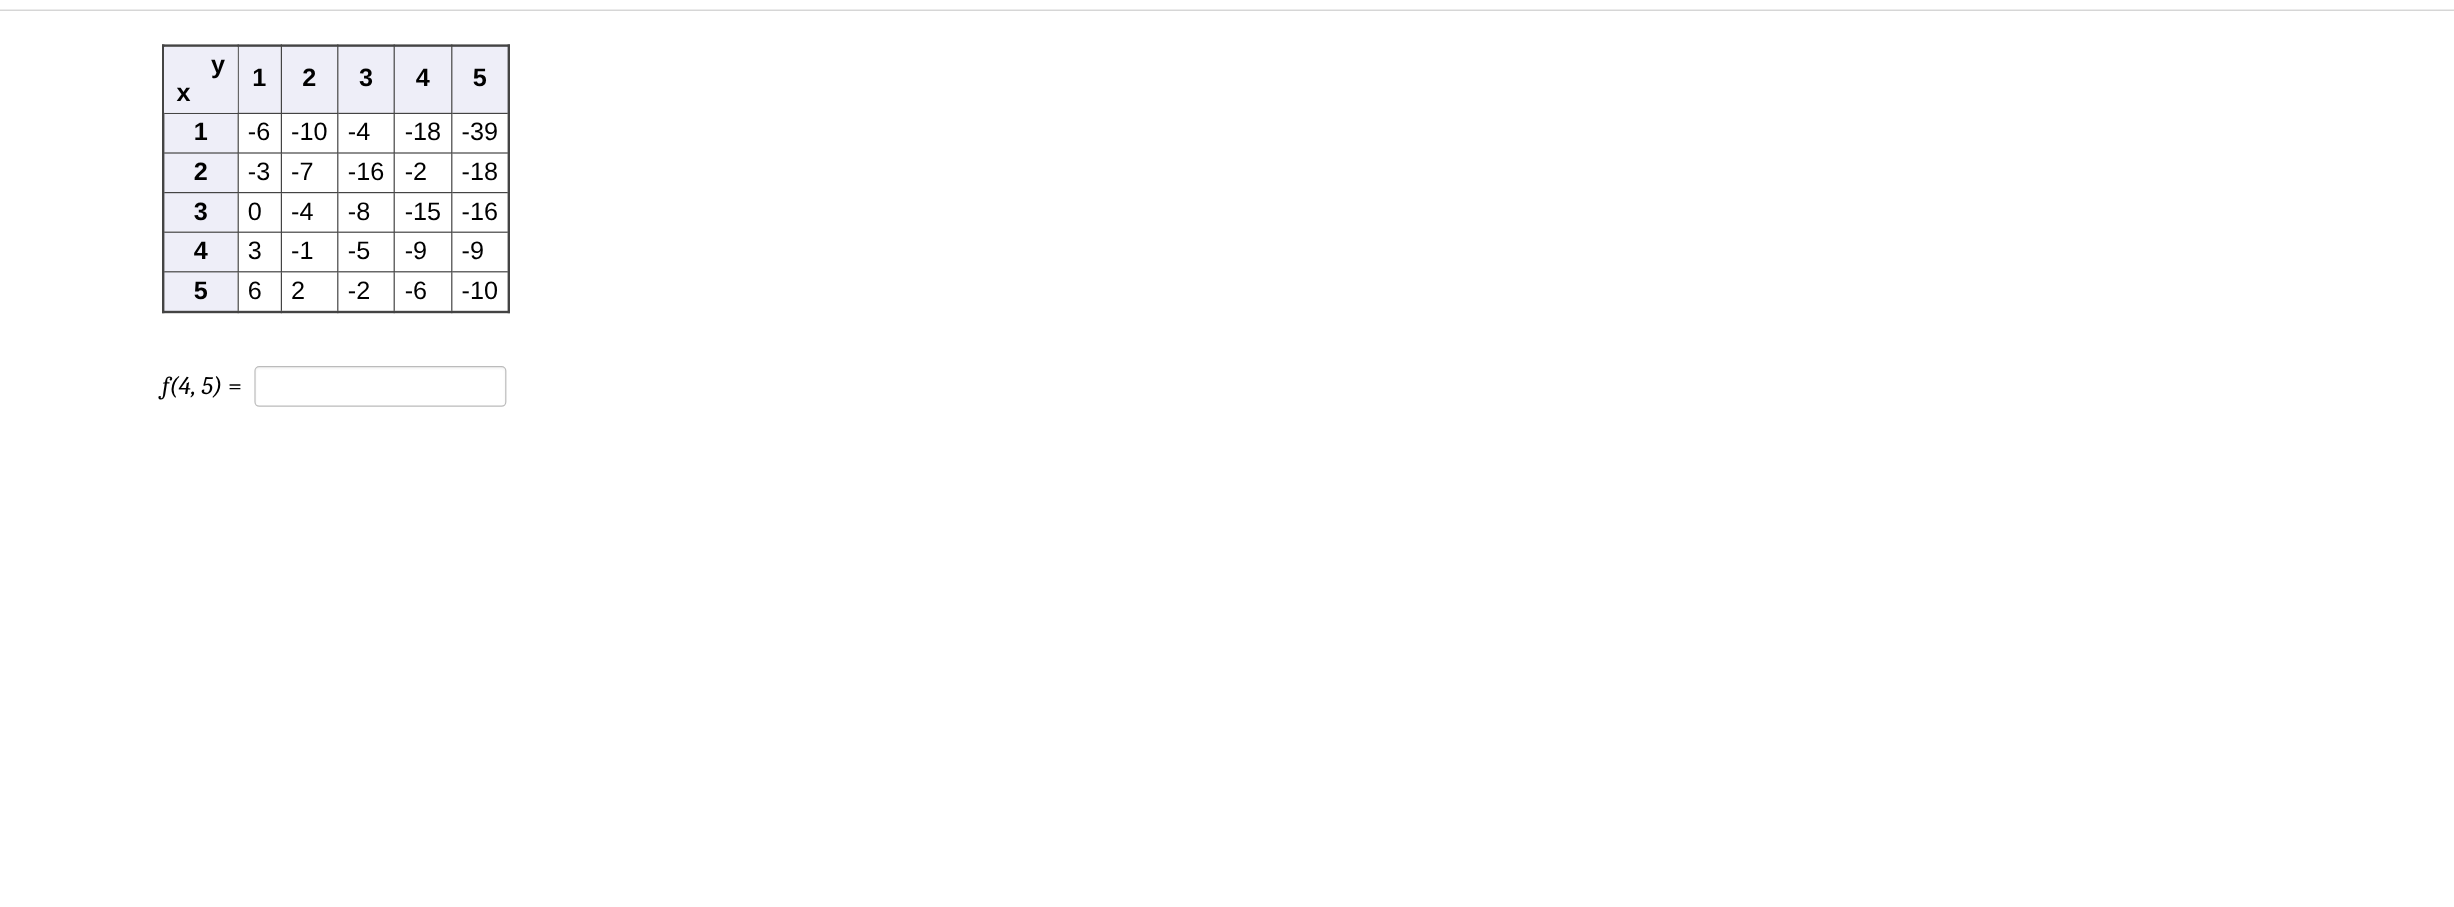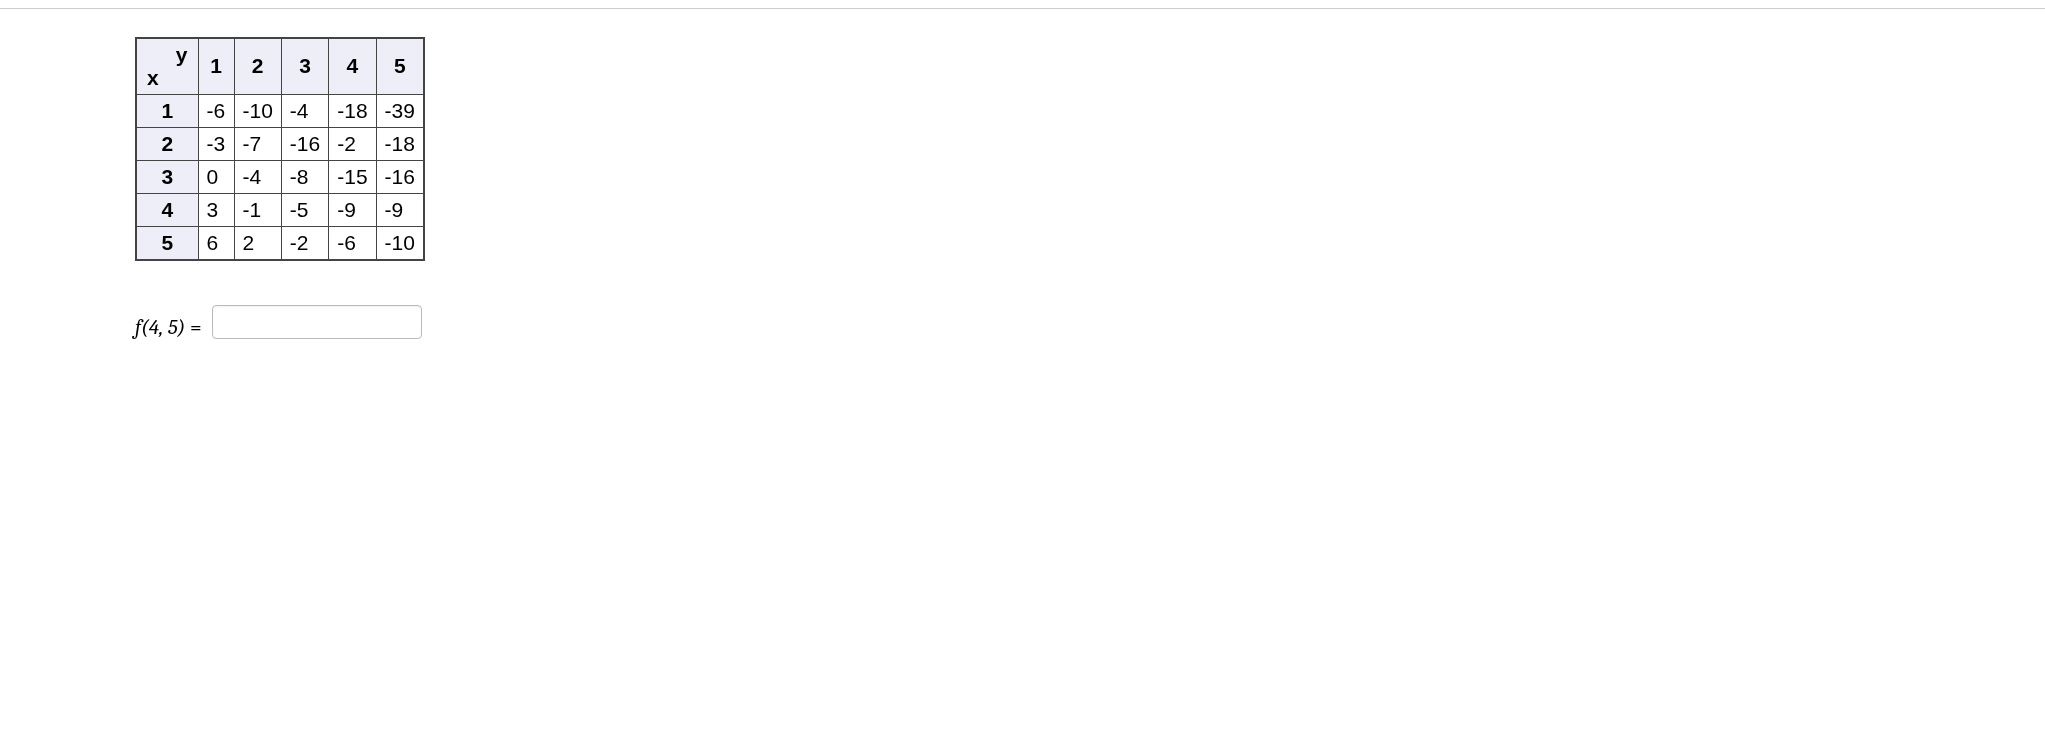--- a/index.html
+++ b/index.html
@@ -64,21 +64,21 @@
     font-weight: 700;
   }
   .corner .x {
     position: absolute;
     bottom: 4px;
     left: 10px;
     font-weight: 700;
   }
   .answer-row {
     display: flex;
-    align-items: flex-end;
+    align-items: center;
     gap: 10px;
   }
   .answer-input {
     width: 210px;
     height: 34px;
     border: 1px solid #bbb;
     border-radius: 4px;
     font-size: 18px;
     padding: 2px 8px;
     box-shadow: inset 0 1px 2px rgba(0,0,0,0.06);

